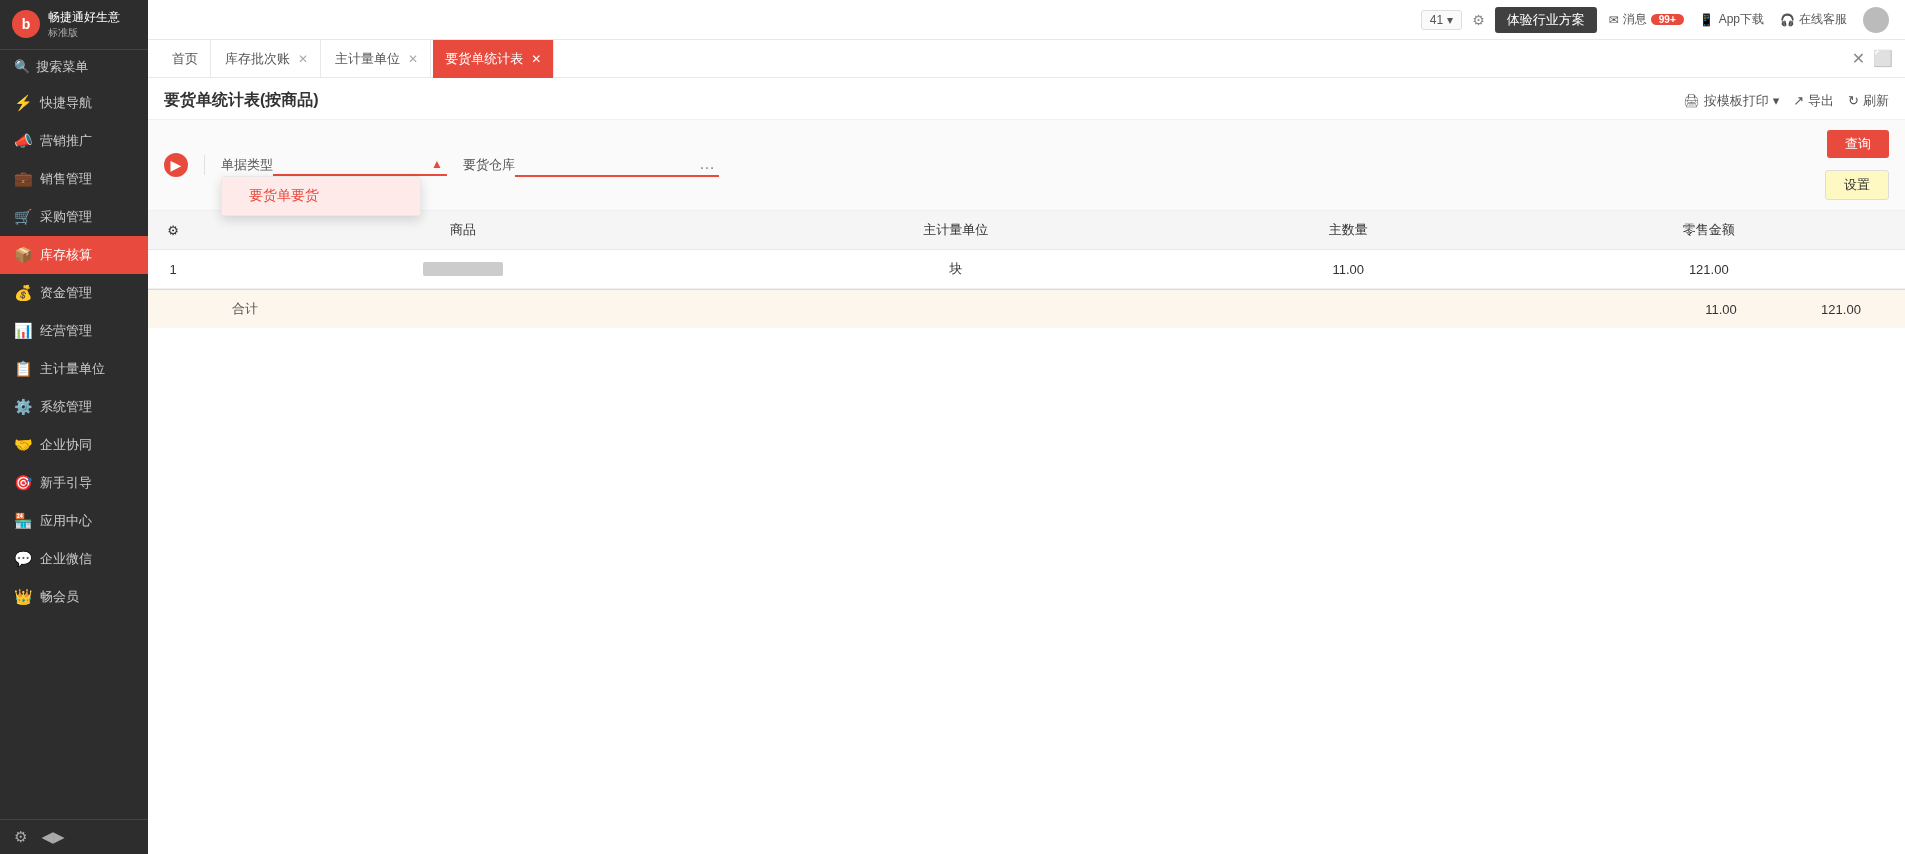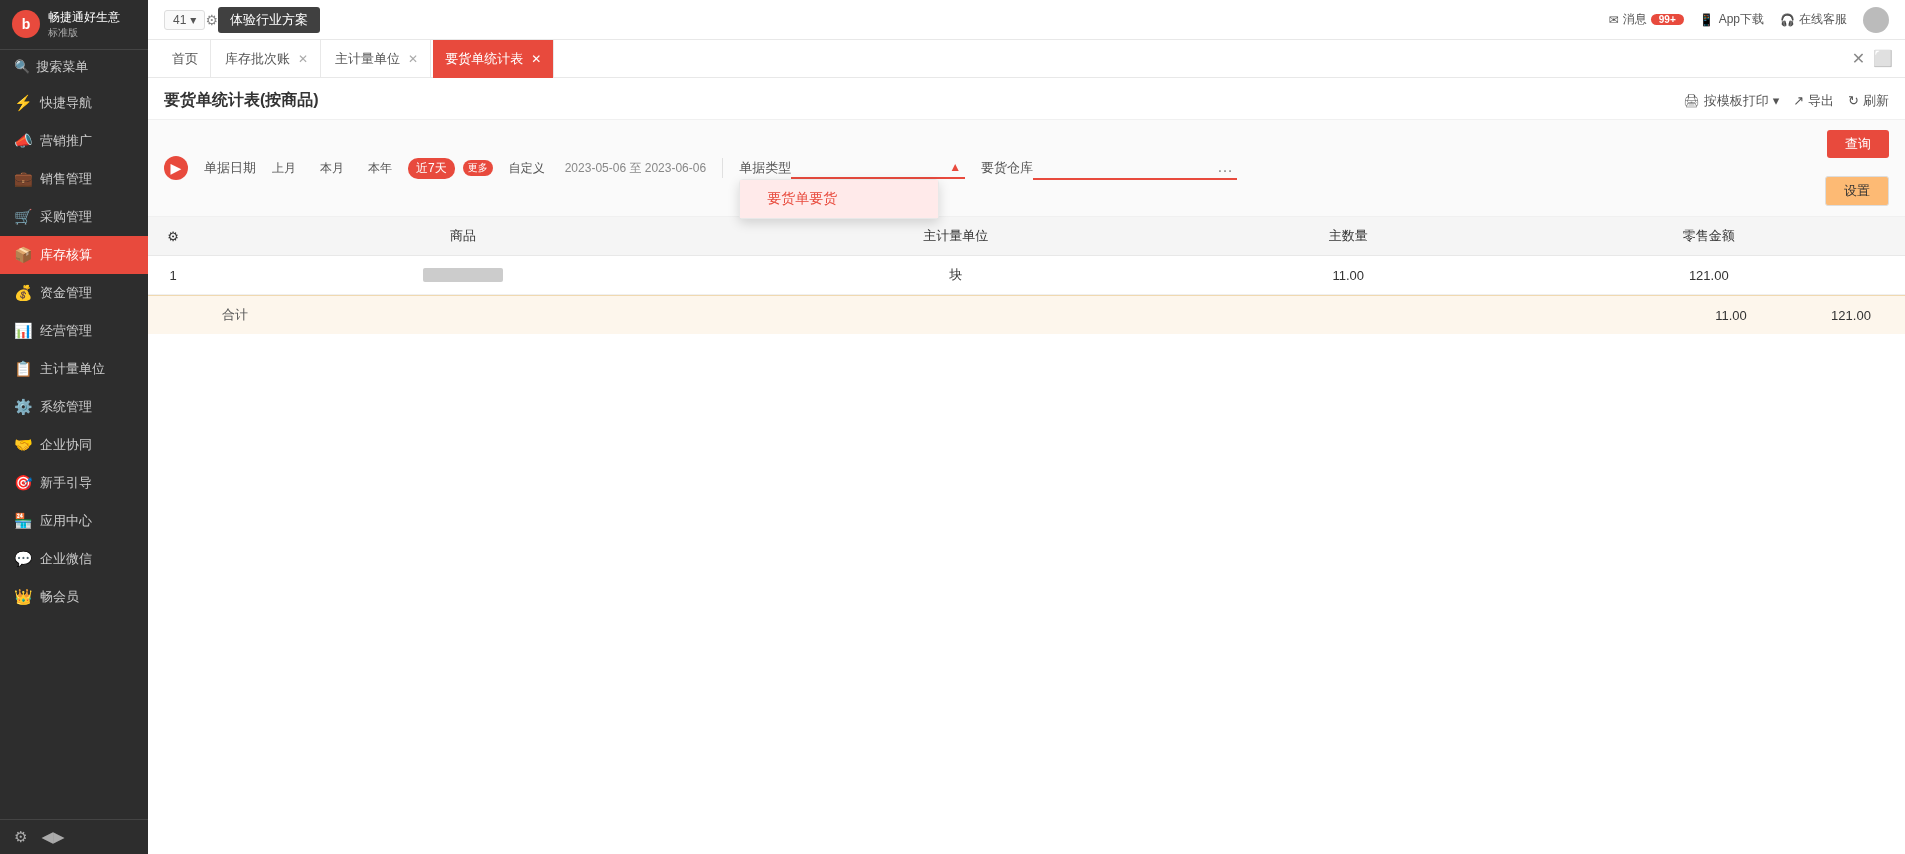--- a/index.html
+++ b/index.html
@@ -90,21 +90,23 @@
       display: flex;
       align-items: center;
       padding: 0 16px;
       border-bottom: 1px solid #e8e8e8;
       gap: 12px;
       flex-shrink: 0;
     }
     .top-header-left {
       display: flex;
       align-items: center;
+      gap: 10px;
       flex: 1;
+      justify-content: flex-end;
     }
     .tab-selector {
       display: flex;
       align-items: center;
       gap: 4px;
       border: 1px solid #ddd;
       border-radius: 3px;
       padding: 2px 8px;
       font-size: 12px;
       color: #555;
@@ -331,28 +333,28 @@
     .query-btn {
       background: #e84a3d;
       color: #fff;
       border: none;
       border-radius: 3px;
       padding: 5px 18px;
       font-size: 13px;
       cursor: pointer;
     }
     .set-btn {
-      background: #fdba74;
+      background: #fef9c3;
       color: #333;
       border: 1px solid #ddd;
       border-radius: 3px;
       padding: 5px 18px;
       font-size: 13px;
       cursor: pointer;
-      margin-top: 14px;
+      margin-top: 8px;
     }
 
     
     .dropdown-overlay {
       position: absolute;
       top: 100%;
       left: 0;
       background: #fff;
       border: 1px solid #e8e8e8;
       border-radius: 4px;
@@ -404,21 +406,21 @@
       color: transparent;
       border-radius: 2px;
       min-width: 80px;
       height: 14px;
     }
 
     
     .table-footer {
       background: #fdf6ec;
       border-top: 1px solid #f0d9b0;
-      padding: 10px 4px;
+      padding: 10px 14px;
       display: flex;
       gap: 20px;
       font-size: 13px;
       color: #333;
       position: sticky;
       bottom: 0;
     }
     .footer-cell {
       display: flex;
       align-items: center;
@@ -595,30 +597,20 @@
           <span>刷新</span>
         </div>
       </div>
     </div>
 
     <div class="filter-bar">
       <div class="filter-expand-btn">
         <span>▶</span>
       </div>
 
-      <div class="filter-group">
-        <span class="filter-label">单据日期</span>
-        <button class="date-btn">上月</button>
-        <button class="date-btn">本月</button>
-        <button class="date-btn">本年</button>
-        <button class="date-btn active-red">近7天</button>
-        <span style="background:#e84a3d;color:#fff;border-radius:8px;padding:1px 5px;font-size:10px;cursor:pointer;">更多</span>
-        <button class="date-btn">自定义</button>
-        <span class="date-range-text">2023-05-06 至 2023-06-06</span>
-      </div>
 
       <div class="filter-divider"></div>
 
       <div class="filter-select-group" style="position:relative;">
         <span class="filter-label">单据类型</span>
         <div class="filter-select-box">
           <input type="text" style="width: 150px;" placeholder="">
           <span class="arrow-up">▲</span>
         </div>
 

